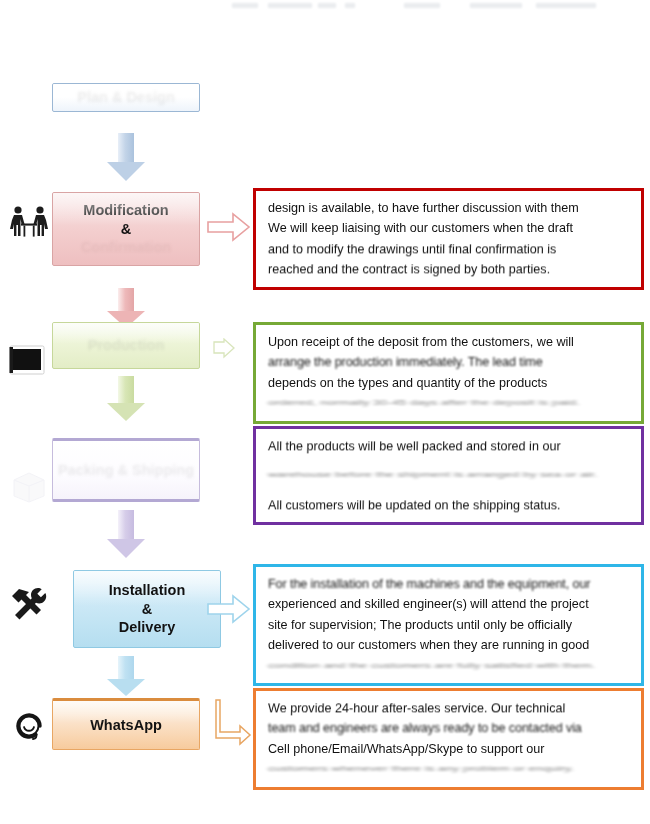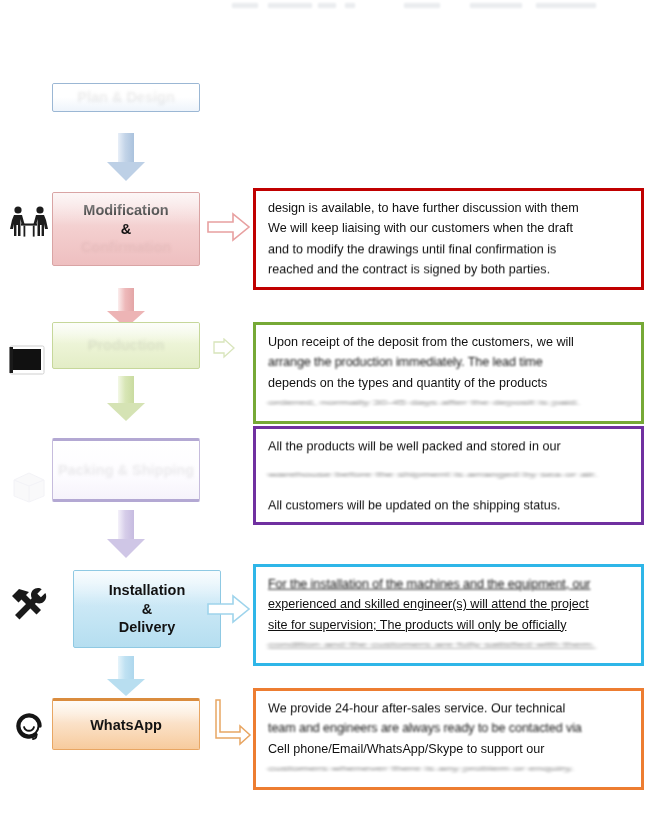--- a/index.html
+++ b/index.html
@@ -293,24 +293,25 @@
     <span class="ln">&amp;</span>
     <span class="ln" style="filter:blur(.5px)">Delivery</span>
   </div>
 
   <div class="right-arrow" style="top:38px;">
     <svg width="44" height="30" viewBox="0 0 44 30">
       <path d="M1 10 H26 V2 L42 15 L26 28 V20 H1 Z" fill="#ffffff" stroke="#9ed4ec" stroke-width="1.6"></path>
     </svg>
   </div>
 
-  <div class="panel" style="top:8px;border-color:#2eb6e8;text-decoration:underline;">
+  <div class="panel" style="top:8px;border-color:#2eb6e8;">
     <span class="ln smudge">For the installation of the machines and the equipment, our</span>
     <span class="ln">experienced and skilled engineer(s) will attend the project</span>
-    <span class="ln">site for supervision; The products will only be officially</span>
+    <span class="ln">site for supervision; The products until only be officially</span>
+    <span class="ln">delivered to our customers when they are running in good</span>
     <span class="ln smudge2">condition and the customers are fully satisfied with them.</span>
   </div>
 
   <div class="down-arrow" style="top:100px;height:42px">
     <div class="shaft" style="height:24px;background:linear-gradient(to right,#e6f4fb,#bfe1f2 45%,#aed7ed);"></div>
     <div class="head" style="top:23px;border-top:17px solid #b8def0;"></div>
   </div>
 </div>
 
 <div class="row" id="row-5" style="top:686px;height:110px">

